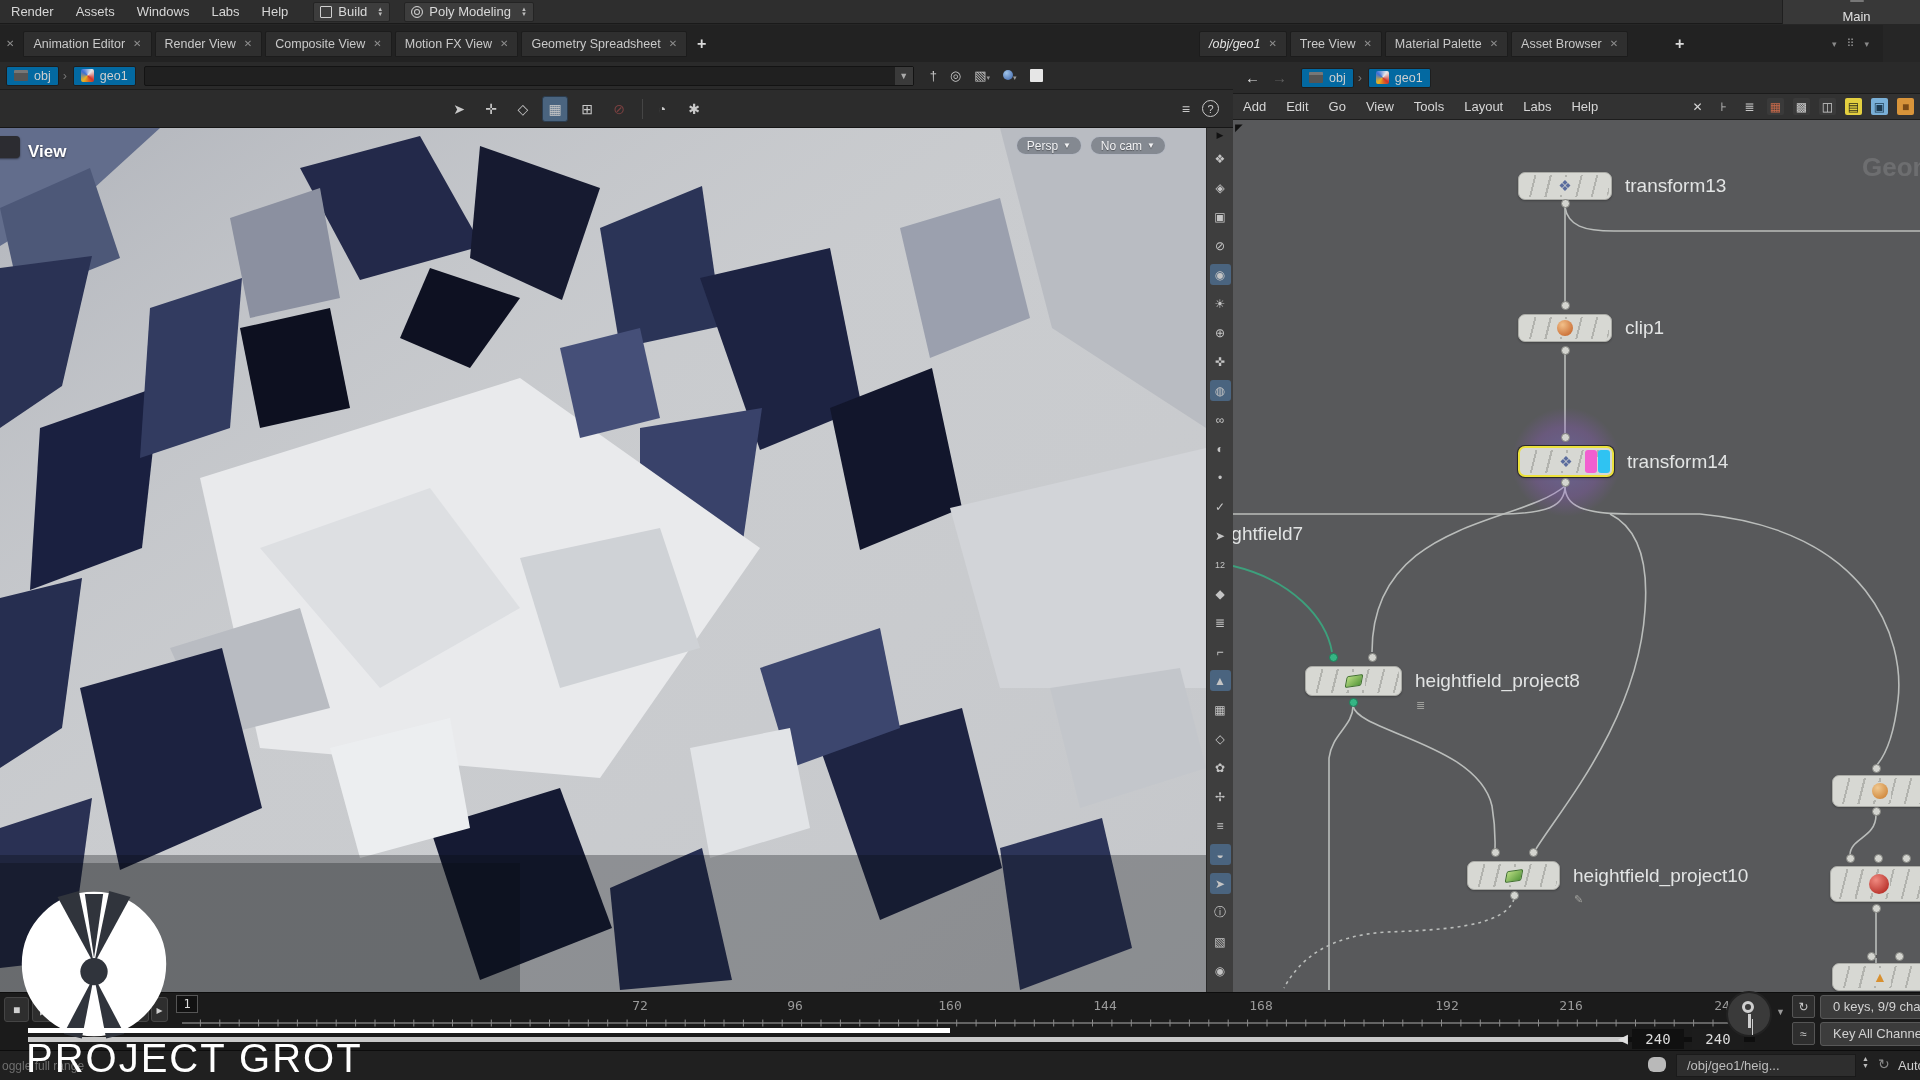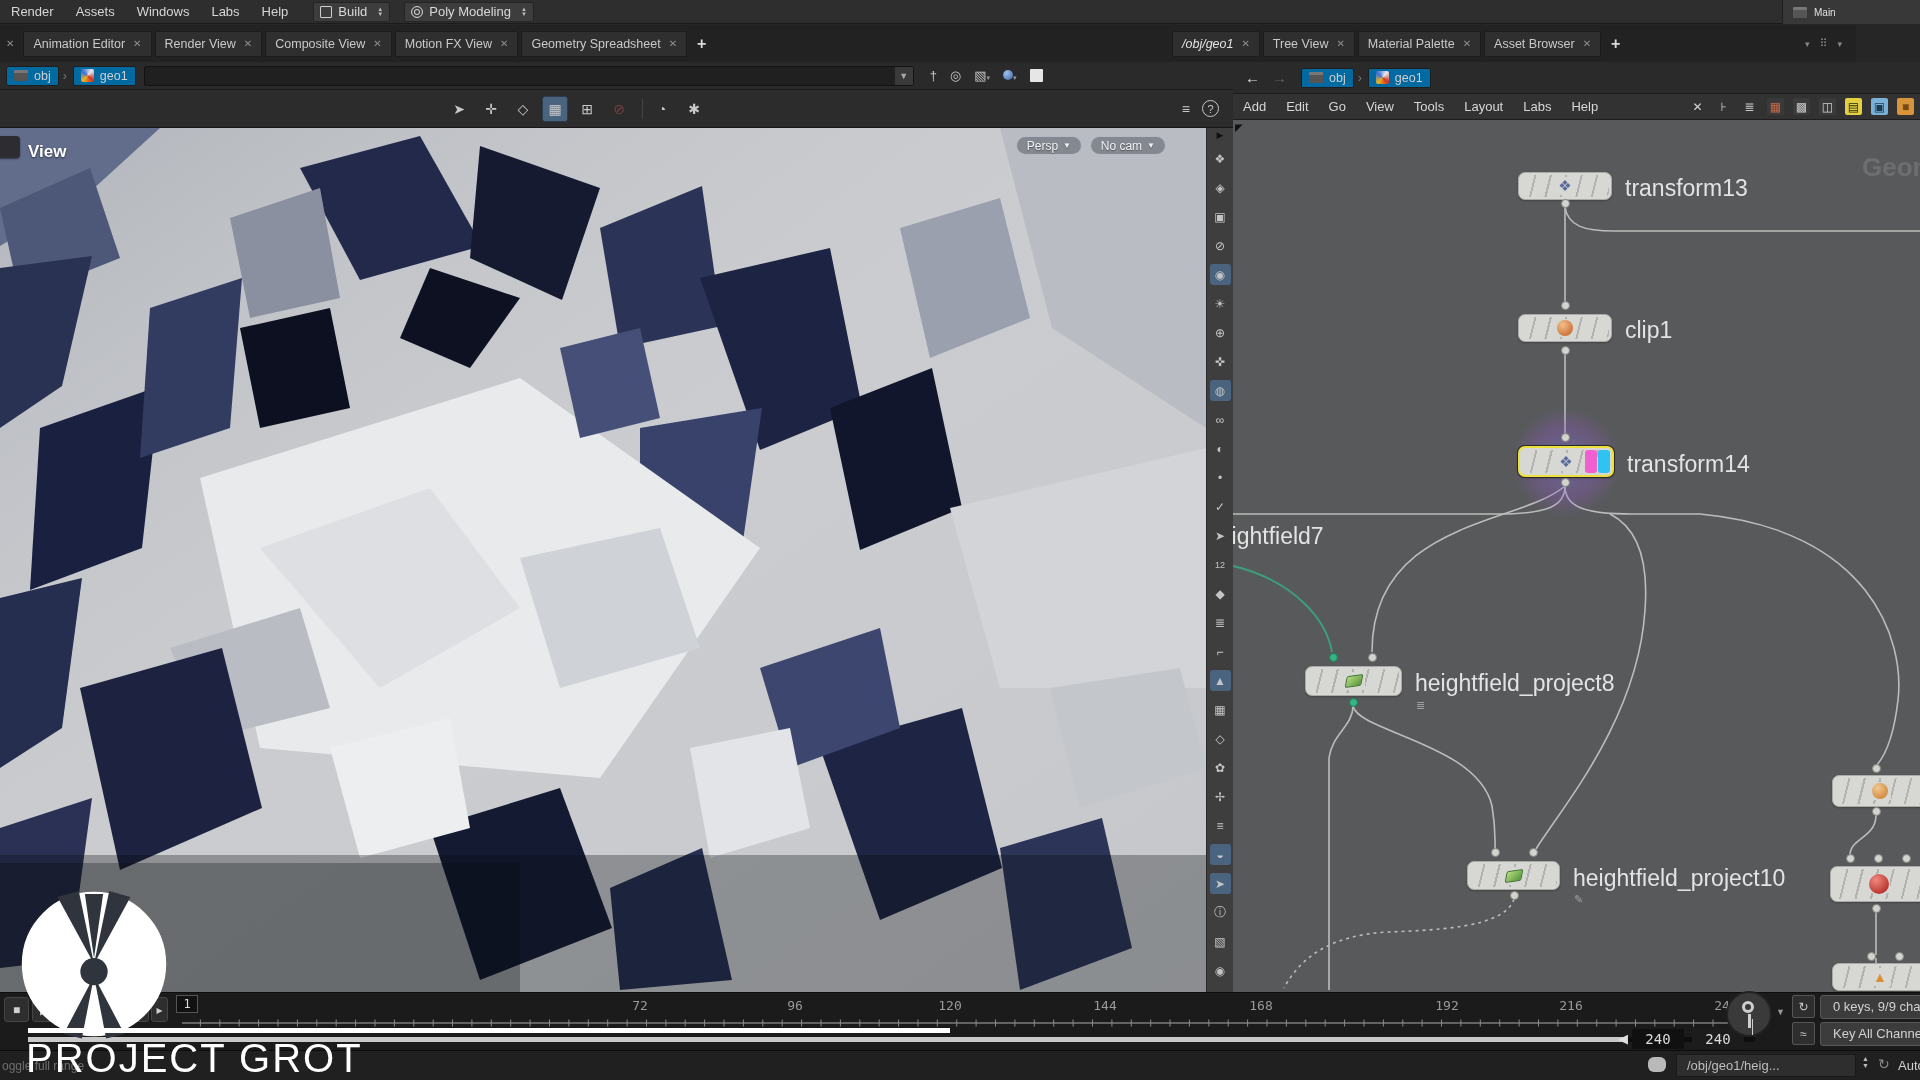--- a/index.html
+++ b/index.html
@@ -14,27 +14,27 @@
   .menubar .mitem { padding:0 11px; height:24px; line-height:24px; cursor:default; }
   .chip { display:flex; align-items:center; gap:6px; background:#3d3d3d;
           border:1px solid #242424; border-radius:2px; height:20px;
           padding:0 6px; margin-left:14px; color:#d9d9d9; }
   .chip .spin { display:flex; flex-direction:column; font-size:6px; line-height:5px; color:#bdbdbd; margin-left:4px; }
   .icon-sq { width:12px; height:12px; border:1px solid #cfcfcf; border-radius:1px; display:inline-block; }
   .icon-ring { width:12px; height:12px; border:1px solid #cfcfcf; border-radius:50%; display:inline-block;
                box-shadow: inset 0 0 0 2px #3d3d3d, inset 0 0 0 3px #cfcfcf; }
   .desktop-chip { position:absolute; right:0; top:0; height:24px; width:138px;
                   background:#383838; border-left:1px solid #1f1f1f; display:flex;
-                  align-items:center; gap:7px; padding-left:10px; color:#e0e0e0; font-size:10px; }
+                  align-items:center; gap:7px; padding-left:10px; color:#e0e0e0; font-size:13px;flex-direction:column; }
   .clapper { width:14px; height:11px; background:linear-gradient(#777 0 3px, #555 3px); border-radius:1px; }
 
   
   .tabrow { position:absolute; top:25px; height:37px; background:#222222; display:flex; align-items:center; }
   .tabrow.left { left:0; width:1233px; border-right:1px solid #141414; }
-  .tabrow.right { left:1169px; width:687px; }
+  .tabrow.right { left:1196px; width:687px;gap:37px; }
   .ptab { display:flex; align-items:center; gap:8px; height:26px; background:#2f2f2f;
           border:1px solid #1c1c1c; border-radius:2px 2px 0 0; padding:0 9px; margin-left:3px;
           color:#c9c9c9; font-size:12.5px; white-space:nowrap; }
   .ptab .x { color:#8f8f8f; font-size:10px; }
   .lonex { color:#8f8f8f; font-size:10px; padding:0 6px; }
   .plus { color:#dadada; font-size:16px; padding:0 10px; font-weight:bold; }
   .panectl { margin-left:auto; display:flex; gap:10px; color:#8a8a8a; font-size:9px; padding-right:14px; align-items:center; }
 
   
   .pathrow { position:absolute; left:0; top:62px; width:1233px; height:28px; background:#2a2a2a;
@@ -99,21 +99,21 @@
   .node { position:absolute; background:#d7d8d3; border:1px solid #aaaba6; border-radius:7px;
           box-shadow:0 1px 2px rgba(0,0,0,.25); }
   .node .hatch { position:absolute; inset:2px; border-radius:5px;
                  background:repeating-linear-gradient(104deg, transparent 0 13px, #a9aaa5 13px 15px); opacity:.8; }
   .node .nicon { position:absolute; left:50%; top:50%; transform:translate(-50%,-50%); width:22px; height:18px;
                  display:flex; align-items:center; justify-content:center; background:#d7d8d3; }
   .node.selected { border:2px solid #ece13c; box-shadow:0 0 0 1px #2a2a2a, 0 1px 3px rgba(0,0,0,.35); }
   .flag { position:absolute; top:2px; bottom:2px; width:12px; border-radius:3px; }
   .halo { position:absolute; border-radius:50%;
           background:radial-gradient(circle, rgba(130,120,230,.40) 0%, rgba(150,90,210,.28) 45%, rgba(150,90,210,0) 70%); }
-  .nlabel { position:absolute; color:#e2e4e4; font-size:23px; white-space:nowrap; }
+  .nlabel { position:absolute; color:#e2e4e4; font-size:19px; white-space:nowrap; }
   .port { position:absolute; width:9px; height:9px; border-radius:50%; background:#d3d4cf; border:1px solid #82837f; }
   .port.green { background:#35b584; border-color:#1f7d59; }
   .nbadge { position:absolute; color:#9fa09c; font-size:11px; }
   .sphere { width:16px; height:16px; border-radius:50%; }
   .hfdiamond { width:16px; height:12px; background:linear-gradient(135deg,#b8dc82,#55973a); transform:skewX(-18deg) rotate(-8deg); border-radius:2px; border:1px solid #3c6e2a; }
 
   
   .timeline { position:absolute; left:0; top:992px; width:1920px; height:58px; background:#1b1b1b; border-top:1px solid #0d0d0d; }
   .pbtn { position:absolute; top:4px; width:25px; height:25px; background:#2e2e2e; border:1px solid #454545;
           border-radius:3px; color:#cfcfcf; display:flex; align-items:center; justify-content:center; font-size:12px; }
@@ -593,21 +593,21 @@
         <line x1="1616.1" y1="26.5" x2="1616.1" y2="33.5" stroke="#8a8a8a" stroke-width="1"></line>
         <line x1="1635.5" y1="26.5" x2="1635.5" y2="33.5" stroke="#8a8a8a" stroke-width="1"></line>
         <line x1="1654.8" y1="26.5" x2="1654.8" y2="33.5" stroke="#8a8a8a" stroke-width="1"></line>
         <line x1="1674.2" y1="26.5" x2="1674.2" y2="33.5" stroke="#8a8a8a" stroke-width="1"></line>
         <line x1="1693.6" y1="26.5" x2="1693.6" y2="33.5" stroke="#8a8a8a" stroke-width="1"></line>
         <line x1="1713.0" y1="26.5" x2="1713.0" y2="33.5" stroke="#8a8a8a" stroke-width="1"></line>
       </svg>
     <div id="ruler-labels">
         <div class="ruler-label" style="left: 640px;">72</div>
         <div class="ruler-label" style="left: 795px;">96</div>
-        <div class="ruler-label" style="left: 950px;">120</div>
+        <div class="ruler-label" style="left: 950px;">160</div>
         <div class="ruler-label" style="left: 1105px;">144</div>
         <div class="ruler-label" style="left: 1261px;">168</div>
         <div class="ruler-label" style="left: 1447px;">192</div>
         <div class="ruler-label" style="left: 1571px;">216</div>
         <div class="ruler-label" style="left: 1726px;">240</div>
       </div>
     <div class="rangebar"></div>
     <div class="rangefill"></div>
     <div class="rhandle">◀</div>
     <div class="rchip" style="left:1632px;">240</div>

